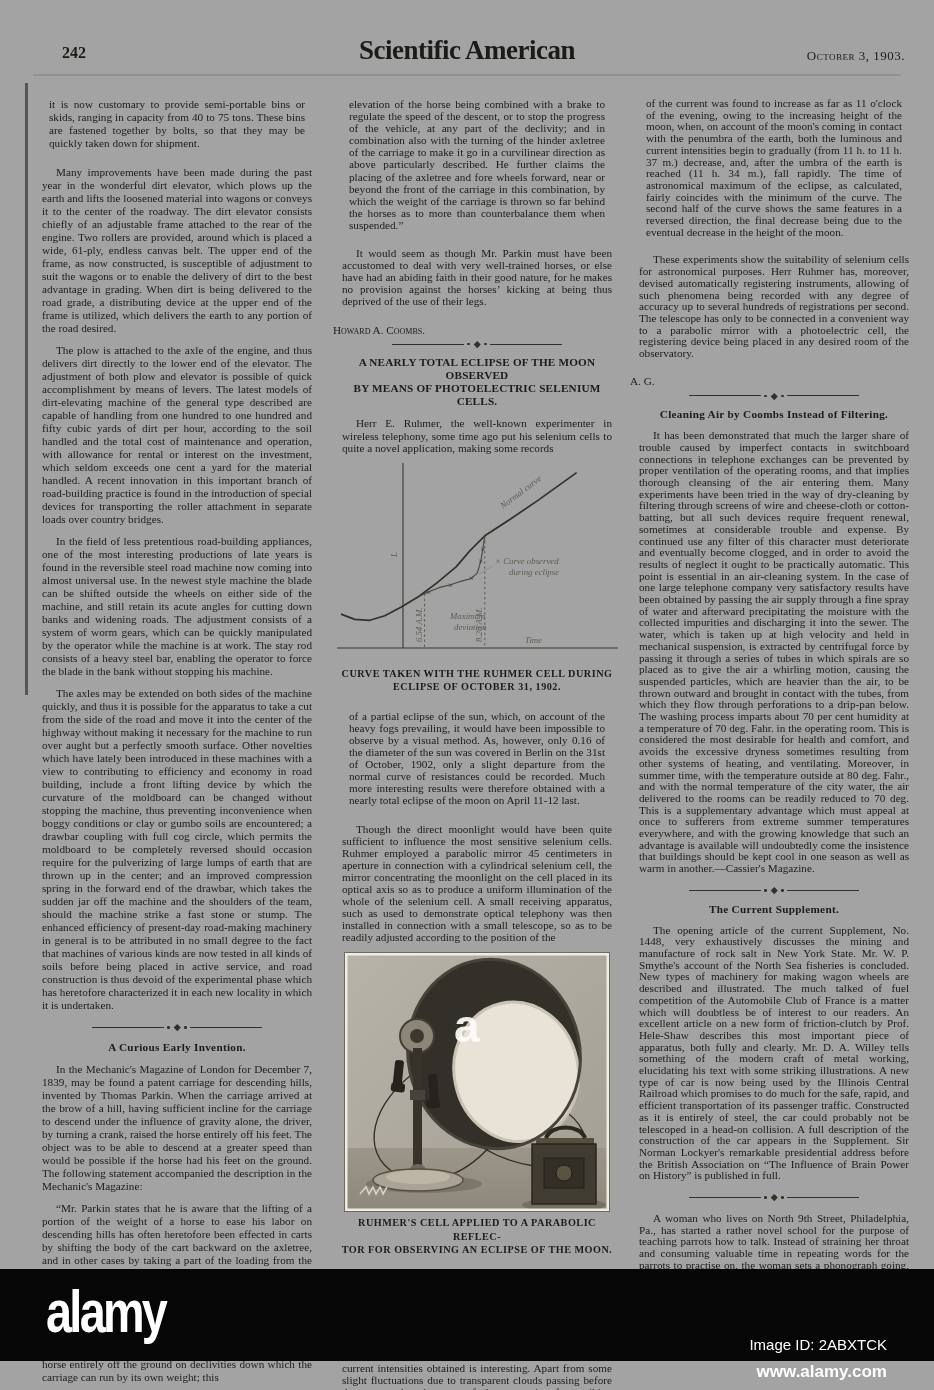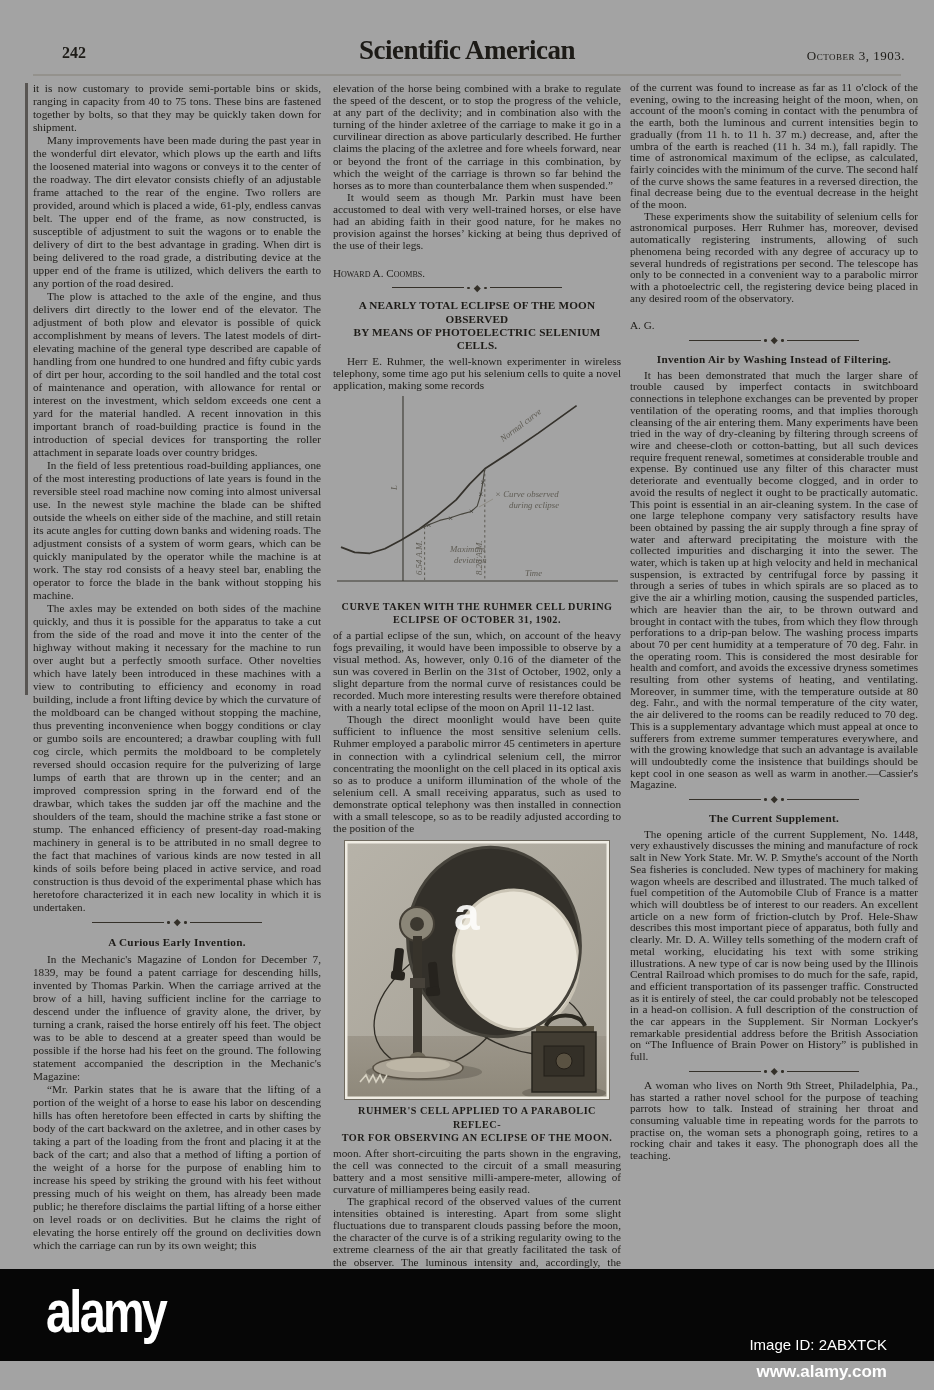--- a/index.html
+++ b/index.html
@@ -10,22 +10,22 @@
   .hdr-title{position:absolute;left:0;top:35px;width:934px;text-align:center;
              font-weight:bold;font-size:27px;letter-spacing:-.5px;}
   .hdr-date{position:absolute;right:29px;top:48px;font-size:13px;font-variant:small-caps;letter-spacing:.5px;}
   .hdr-rule{position:absolute;left:33px;top:74px;width:868px;height:2px;background:rgba(125,120,108,.4);}
   .artifact{position:absolute;left:25px;top:83px;width:2.5px;height:612px;background:rgba(38,34,29,.6);}
   
   .col{position:absolute;top:82px;width:288px;text-align:justify;font-size:11.2px;}
   .col1{left:33px;line-height:13px;}
   .col2{left:333px;line-height:12.1px;}
   .col3{left:630px;line-height:11.7px;}
-  p.t{margin:0;text-indent:14px;}
-  p.nt{margin:0;text-indent:0;}
+  p.t{margin:9px;text-indent:14px;}
+  p.nt{margin:16px;text-indent:0;}
   .headline{font-weight:bold;text-align:center;margin:7px 0 4px;letter-spacing:.3px;}
   .headline2{font-weight:bold;text-align:center;margin:5px 0 3px;line-height:13.2px;letter-spacing:.2px;}
   .sig{text-align:left;padding-right:16px;margin:16px 0 0;font-variant:small-caps;}
   .divider{display:flex;align-items:center;justify-content:center;height:13px;margin:2px 0;}
   .divider .ln{width:72px;height:1px;background:#343029;}
   .divider .dot{width:2.5px;height:2.5px;border-radius:50%;background:#343029;margin:0 3px;}
   .divider .dia{width:4.5px;height:4.5px;background:#343029;transform:rotate(45deg);margin:0 2px;}
   figure{margin:0;}
   .chartfig{margin:4px 0 2px;}
   .photofig{margin:6px 0 2px;width:288px;}
@@ -197,21 +197,21 @@
     <p class="nt">of the current was found to increase as far as 11 o'clock of the evening, owing to the increasing height of the moon, when, on account of the moon's coming in contact with the penumbra of the earth, both the luminous and current intensities begin to gradually (from 11 h. to 11 h. 37 m.) decrease, and, after the umbra of the earth is reached (11 h. 34 m.), fall rapidly. The time of astronomical maximum of the eclipse, as calculated, fairly coincides with the minimum of the curve. The second half of the curve shows the same features in a reversed direction, the final decrease being due to the eventual decrease in the height of the moon.</p>
     <p class="t">These experiments show the suitability of selenium cells for astronomical purposes. Herr Ruhmer has, moreover, devised automatically registering instruments, allowing of such phenomena being recorded with any degree of accuracy up to several hundreds of registrations per second. The telescope has only to be connected in a convenient way to a parabolic mirror with a photoelectric cell, the registering device being placed in any desired room of the observatory.</p>
     <p class="sig" style="font-variant:normal;">A. G.</p>
     <div class="divider">
       <span class="ln"></span>
         <span class="dot"></span>
         <span class="dia"></span>
         <span class="dot"></span>
         <span class="ln"></span>
     </div>
-    <div class="headline">Invention Air by Washing Instead of Filtering.</div>
+    <div class="headline">Cleaning Air by Coombs Instead of Filtering.</div>
     <p class="t">It has been demonstrated that much the larger share of trouble caused by imperfect contacts in switchboard connections in telephone exchanges can be prevented by proper ventilation of the operating rooms, and that implies thorough cleansing of the air entering them. Many experiments have been tried in the way of dry-cleaning by filtering through screens of wire and cheese-cloth or cotton-batting, but all such devices require frequent renewal, sometimes at considerable trouble and expense. By continued use any filter of this character must deteriorate and eventually become clogged, and in order to avoid the results of neglect it ought to be practically automatic. This point is essential in an air-cleaning system. In the case of one large telephone company very satisfactory results have been obtained by passing the air supply through a fine spray of water and afterward precipitating the moisture with the collected impurities and discharging it into the sewer. The water, which is taken up at high velocity and held in mechanical suspension, is extracted by centrifugal force by passing it through a series of tubes in which spirals are so placed as to give the air a whirling motion, causing the suspended particles, which are heavier than the air, to be thrown outward and brought in contact with the tubes, from which they flow through perforations to a drip-pan below. The washing process imparts about 70 per cent humidity at a temperature of 70 deg. Fahr. in the operating room. This is considered the most desirable for health and comfort, and avoids the excessive dryness sometimes resulting from other systems of heating, and ventilating. Moreover, in summer time, with the temperature outside at 80 deg. Fahr., and with the normal temperature of the city water, the air delivered to the rooms can be readily reduced to 70 deg. This is a supplementary advantage which must appeal at once to sufferers from extreme summer temperatures everywhere, and with the growing knowledge that such an advantage is available will undoubtedly come the insistence that buildings should be kept cool in one season as well as warm in another.—Cassier's Magazine.</p>
     <div class="divider">
       <span class="ln"></span>
         <span class="dot"></span>
         <span class="dia"></span>
         <span class="dot"></span>
         <span class="ln"></span>
     </div>
     <div class="headline">The Current Supplement.</div>
     <p class="t">The opening article of the current Supplement, No. 1448, very exhaustively discusses the mining and manufacture of rock salt in New York State. Mr. W. P. Smythe's account of the North Sea fisheries is concluded. New types of machinery for making wagon wheels are described and illustrated. The much talked of fuel competition of the Automobile Club of France is a matter which will doubtless be of interest to our readers. An excellent article on a new form of friction-clutch by Prof. Hele-Shaw describes this most important piece of apparatus, both fully and clearly. Mr. D. A. Willey tells something of the modern craft of metal working, elucidating his text with some striking illustrations. A new type of car is now being used by the Illinois Central Railroad which promises to do much for the safe, rapid, and efficient transportation of its passenger traffic. Constructed as it is entirely of steel, the car could probably not be telescoped in a head-on collision. A full description of the construction of the car appears in the Supplement. Sir Norman Lockyer's remarkable presidential address before the British Association on “The Influence of Brain Power on History” is published in full.</p>

